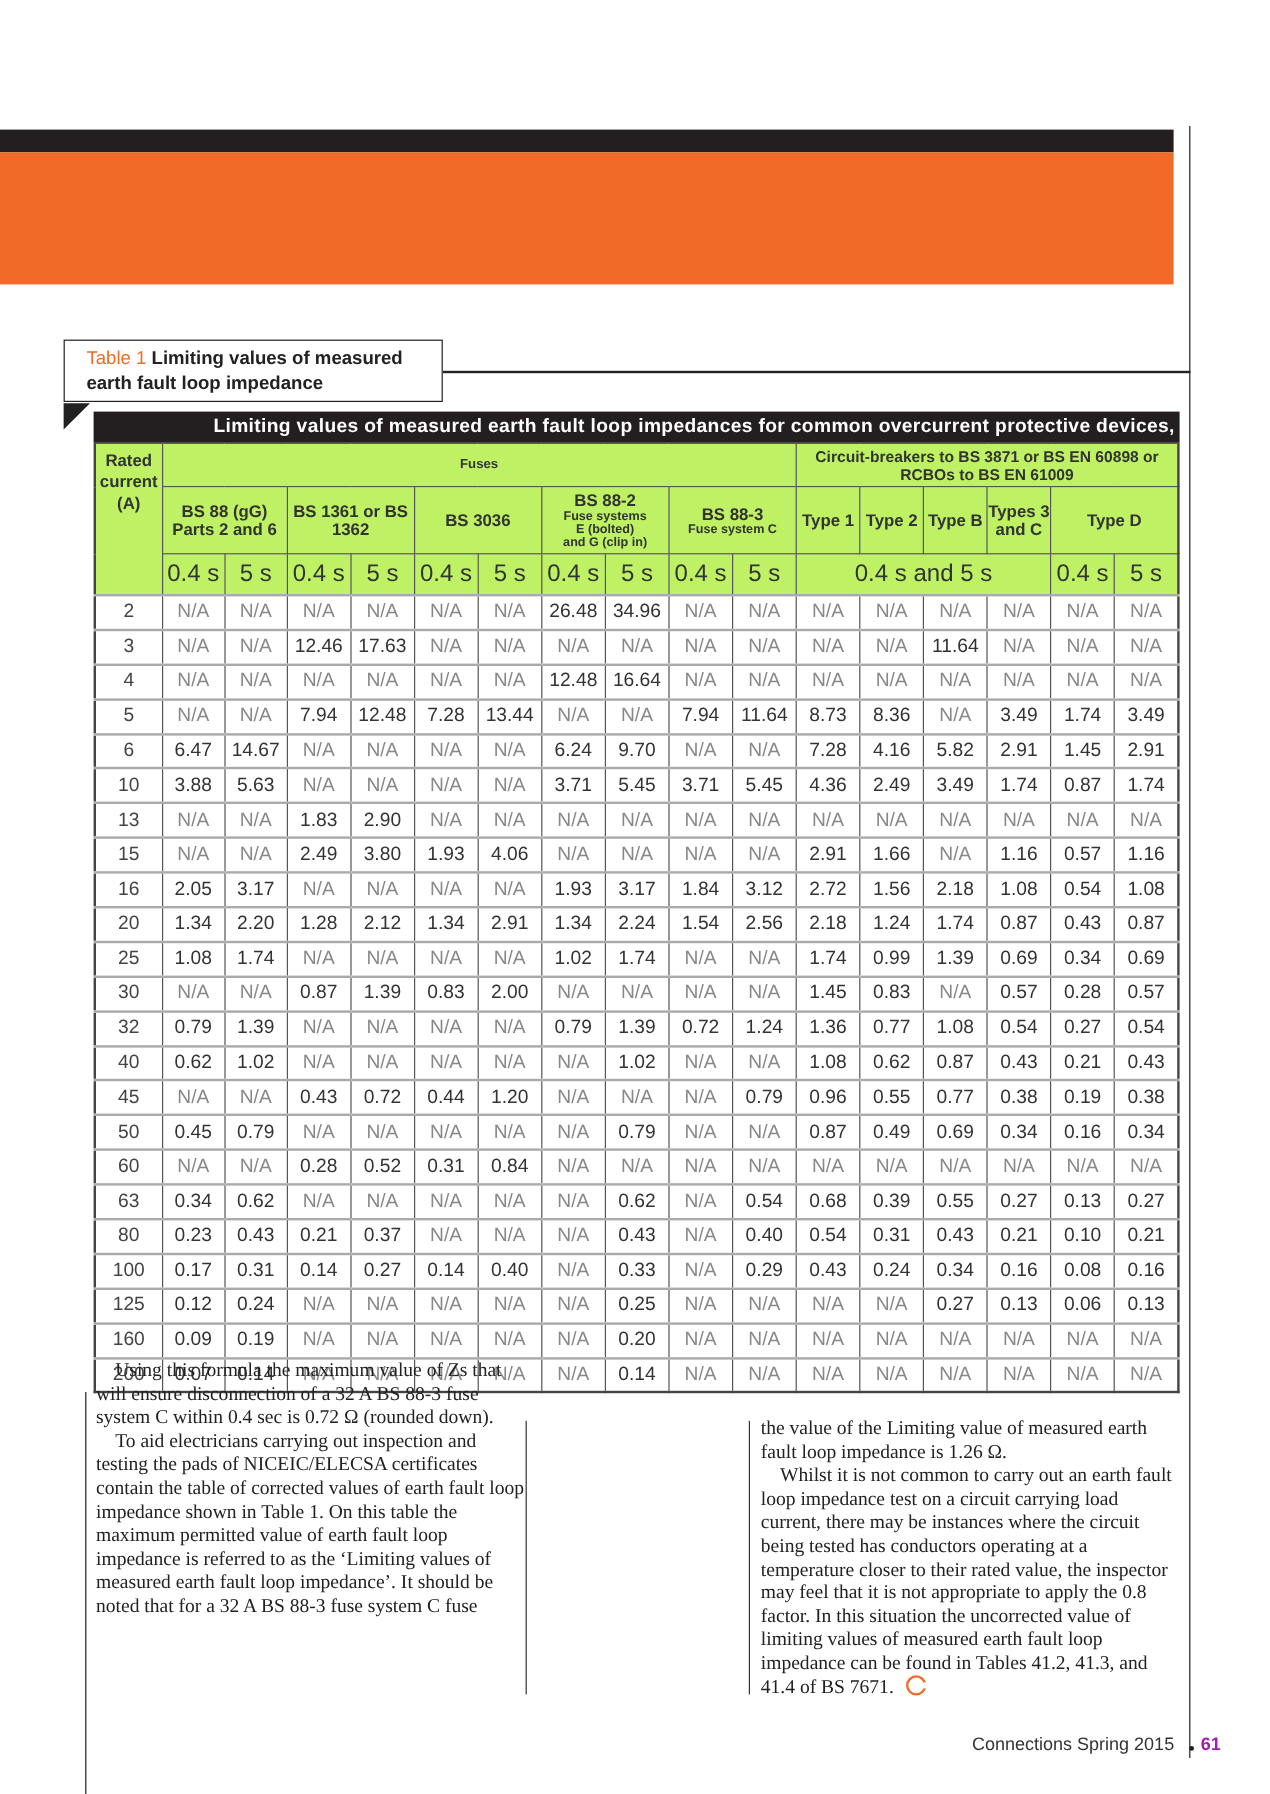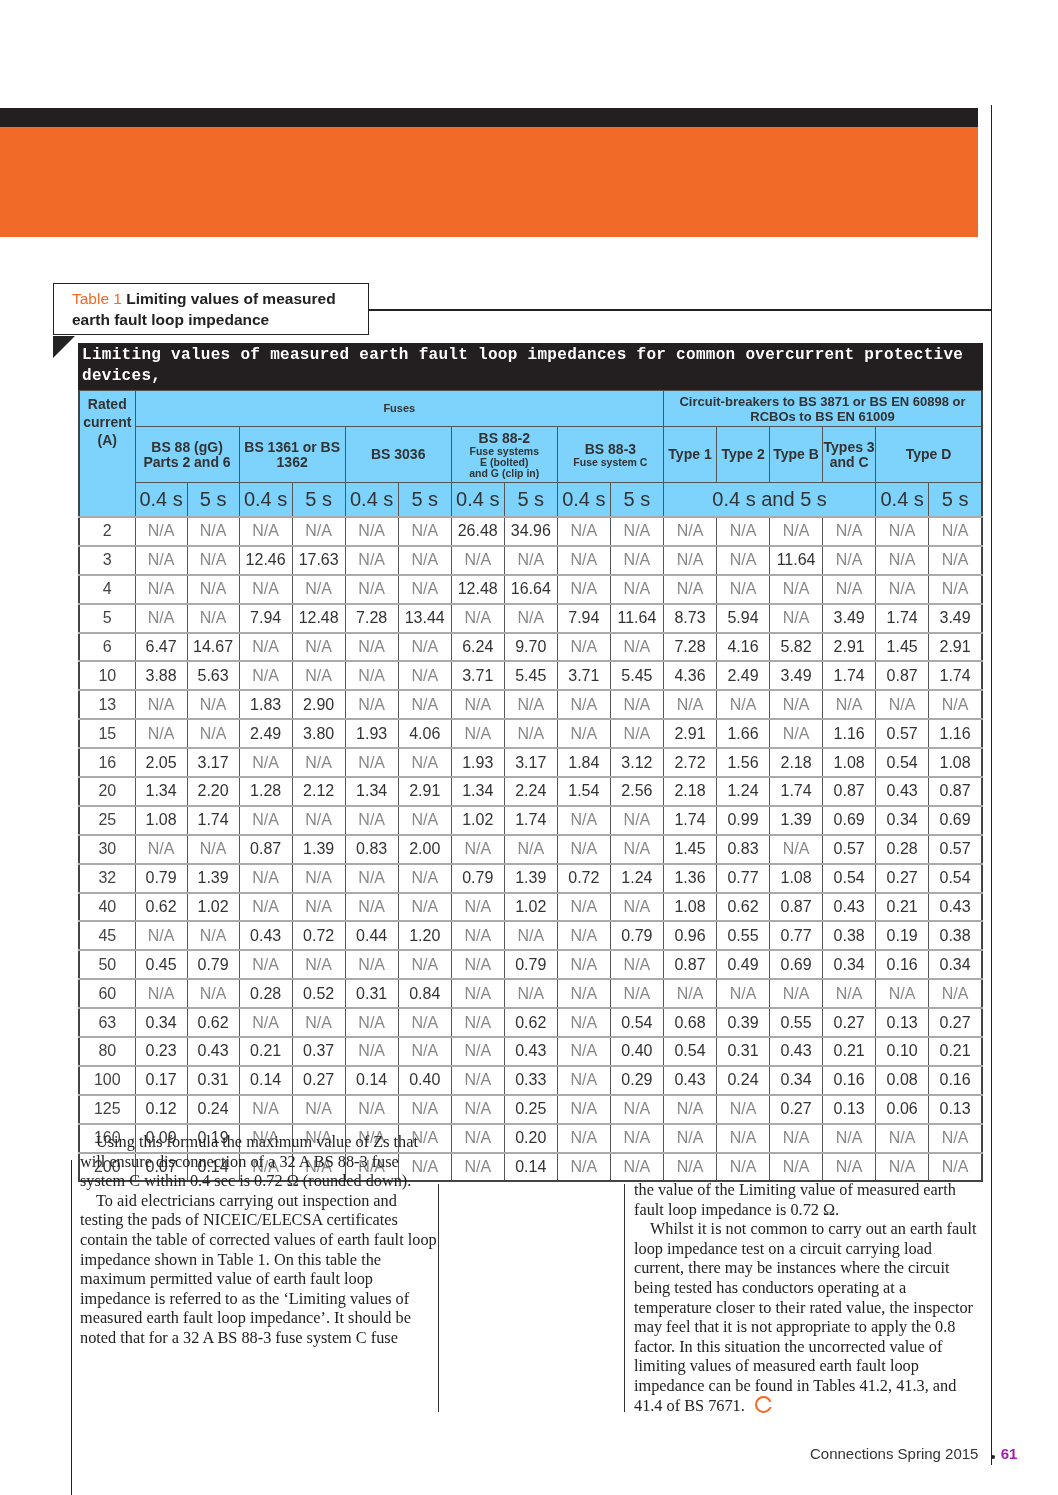--- a/index.html
+++ b/index.html
@@ -7,24 +7,24 @@
   .black-bar { position: absolute; left: 0; top: 108px; width: 978px; height: 19px; background: #231f20; }
   .orange-bar { position: absolute; left: 0; top: 127px; width: 978px; height: 110px; background: #f26a27; }
   .vrule-right { position: absolute; left: 991px; top: 105px; width: 1px; height: 1360px; background: #222; }
   .vrule-left { position: absolute; left: 71px; top: 1160px; width: 1px; height: 335px; background: #222; }
   .caption-box { position: absolute; left: 53px; top: 283px; width: 316px; height: 52px; border: 1.5px solid #222; background: #fff; padding: 4px 0 0 18px; box-sizing: border-box; font-size: 15.5px; line-height: 21px; z-index: 3; }
   .caption-box .lbl { color: #f26a27; font-weight: normal; margin-top: 20px; }
   .caption-box .ttl { font-weight: bold; color: #222; }
   .caption-line { position: absolute; left: 369px; top: 309px; width: 623px; height: 1.5px; background: #222; }
   .corner-tri { position: absolute; left: 53px; top: 336px; width: 0; height: 0; border-top: 22px solid #222; border-left: 22px solid transparent; transform: scaleX(-1); }
   .table-wrap { position: absolute; left: 78px; top: 343px; width: 905px; }
-  .t-head { background: #231f20; color: #fff; font-family: Liberation Mono, monospace; font-weight: bold; font-size: 16px; line-height: 21px; text-align: left; padding: 2px 4px 3px; letter-spacing: 0.3px; }
+  .t-head { background: #231f20; color: #fff; font-family: Liberation Sans, sans-serif; font-weight: bold; font-size: 16px; line-height: 21px; text-align: right; padding: 2px 4px 3px; letter-spacing: 0.3px; }
   table { border-collapse: collapse; width: 905px; table-layout: fixed; border-left: 2px solid #444; border-right: 2px solid #444; border-bottom: 2px solid #444; }
   th, td { border: 1px solid #555; text-align: center; padding: 0; }
-  thead th { background: #7dd3fc; font-weight: bold; color: #333; font-size: 14px; line-height: 15px; margin-top: 48px; }
+  thead th { background: #bef264; font-weight: bold; color: #333; font-size: 14px; line-height: 15px; margin-top: 48px; }
   thead .small { font-size: 10.5px; line-height: 11px; font-weight: bold; display: block; }
   thead .tsub th { font-weight: normal; font-size: 20px; height: 33px; }
   tbody td { height: 26.9px; font-size: 16px; color: #333; background: #fff; border-top: 2px solid #aaa; }
   tbody td.rc { color: #444; }
   tbody td.na { color: #888; }
   .rated { vertical-align: top; padding-top: 4px; font-size: 14px; line-height: 18px; }
   .col { position: absolute; font-family: "Liberation Serif", serif; font-size: 16.3px; line-height: 19.6px; color: #222; }
   .col p { margin: 0; text-indent: 16px; }
   .col p.noindent { text-indent: 0; }
   .col1 { left: 80px; top: 1132px; width: 360px; }
@@ -182,21 +182,21 @@
           <td class="na">N/A</td>
           <td>7.94</td>
           <td>12.48</td>
           <td>7.28</td>
           <td>13.44</td>
           <td class="na">N/A</td>
           <td class="na">N/A</td>
           <td>7.94</td>
           <td>11.64</td>
           <td>8.73</td>
-          <td>5.94</td>
+          <td>8.36</td>
           <td class="na">N/A</td>
           <td>3.49</td>
           <td>1.74</td>
           <td>3.49</td>
         </tr>
         <tr>
           <td class="rc">6</td>
           <td>6.47</td>
           <td>14.67</td>
           <td class="na">N/A</td>
@@ -560,21 +560,21 @@
   </table>
 </div>
 
 <div class="col col1">
   <p>Using this formula the maximum value of Zs that will ensure disconnection of a 32 A BS 88-3 fuse system C within 0.4 sec is 0.72 Ω (rounded down).</p>
   <p>To aid electricians carrying out inspection and testing the pads of NICEIC/ELECSA certificates contain the table of corrected values of earth fault loop impedance shown in Table 1. On this table the maximum permitted value of earth fault loop impedance is referred to as the ‘Limiting values of measured earth fault loop impedance’. It should be noted that for a 32 A BS 88-3 fuse system C fuse</p>
 </div>
 <div class="divider1"></div>
 <div class="divider2"></div>
 <div class="col col2">
-  <p class="noindent">the value of the Limiting value of measured earth fault loop impedance is 0.72 Ω.</p>
+  <p class="noindent">the value of the Limiting value of measured earth fault loop impedance is 1.26 Ω.</p>
   <p><span>Whilst it is not common to carry out an earth fault loop impedance test on a circuit carrying load current, there may be instances where the circuit being tested has conductors operating at a temperature closer to their rated value, the inspector may feel that it is not appropriate to apply the 0.8 factor. In this situation the uncorrected value of limiting values of measured earth fault loop impedance can be found in Tables 41.2, 41.3, and 41.4 of BS 7671.</span><span class="end-icon"></span></p>
 </div>
 
 <div class="footer">
   <span>Connections Spring 2015</span>
   <span class="pn">61</span>
 </div>
 <div class="footer-tick"></div>
 
 </body></html>

